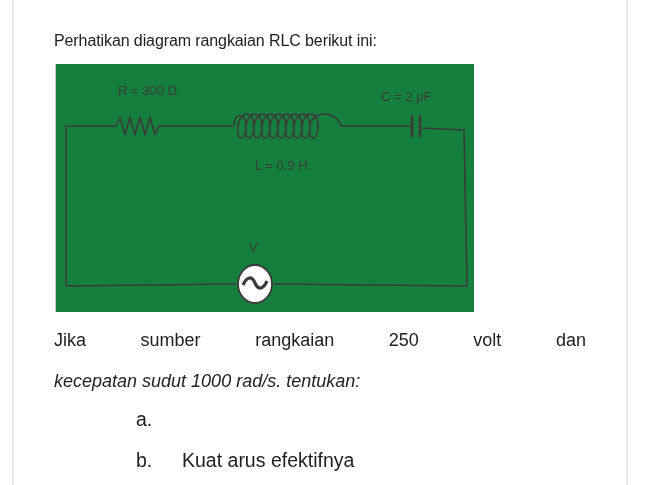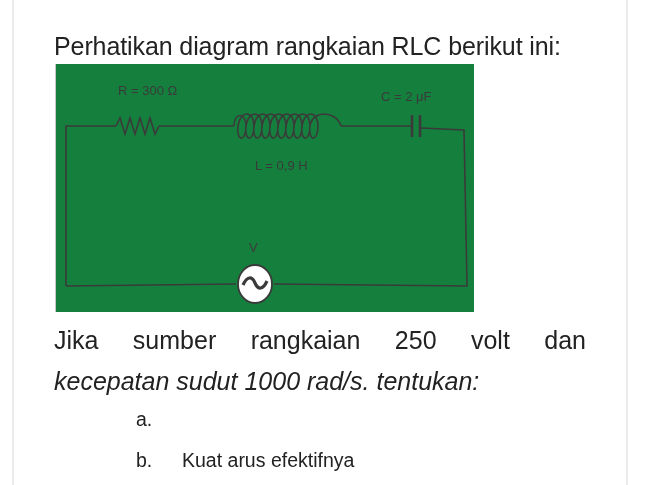--- a/index.html
+++ b/index.html
@@ -13,31 +13,31 @@
     .page-border-left {
       position: absolute; left: 12px; top: 0; width: 2px; height: 485px;
       background: #ebebeb;
     }
     .page-border-right {
       position: absolute; left: 626px; top: 0; width: 2px; height: 485px;
       background: #ebebeb;
     }
     .intro {
       position: absolute; left: 54px; top: 32px;
-      font-size: 25px; letter-spacing: -0.1px; white-space: nowrap;
+      font-size: 16px; letter-spacing: -0.1px; white-space: nowrap;
     }
     .diagram {
       position: absolute; left: 55px; top: 64px; width: 418px; height: 248px;
       background: #15803d;
       border-left: 1.5px solid #c9c9c9;
     }
     .diagram svg { position: absolute; left: 0; top: 0; }
     .question {
       position: absolute; left: 54px; top: 320px; width: 532px;
-      font-size: 25px; line-height: 41px;
+      font-size: 18px; line-height: 41px;
     }
     .q-line1 { display: flex; justify-content: space-between; white-space: nowrap; }
     .q-line2 { white-space: nowrap; font-style: italic; }
     .sub-list {
       position: absolute; left: 136px; top: 399px;
       font-size: 19.5px; line-height: 41px;
     }
     .sub-item { display: flex; white-space: nowrap; }
     .sub-letter { width: 46px; }
   </style>

